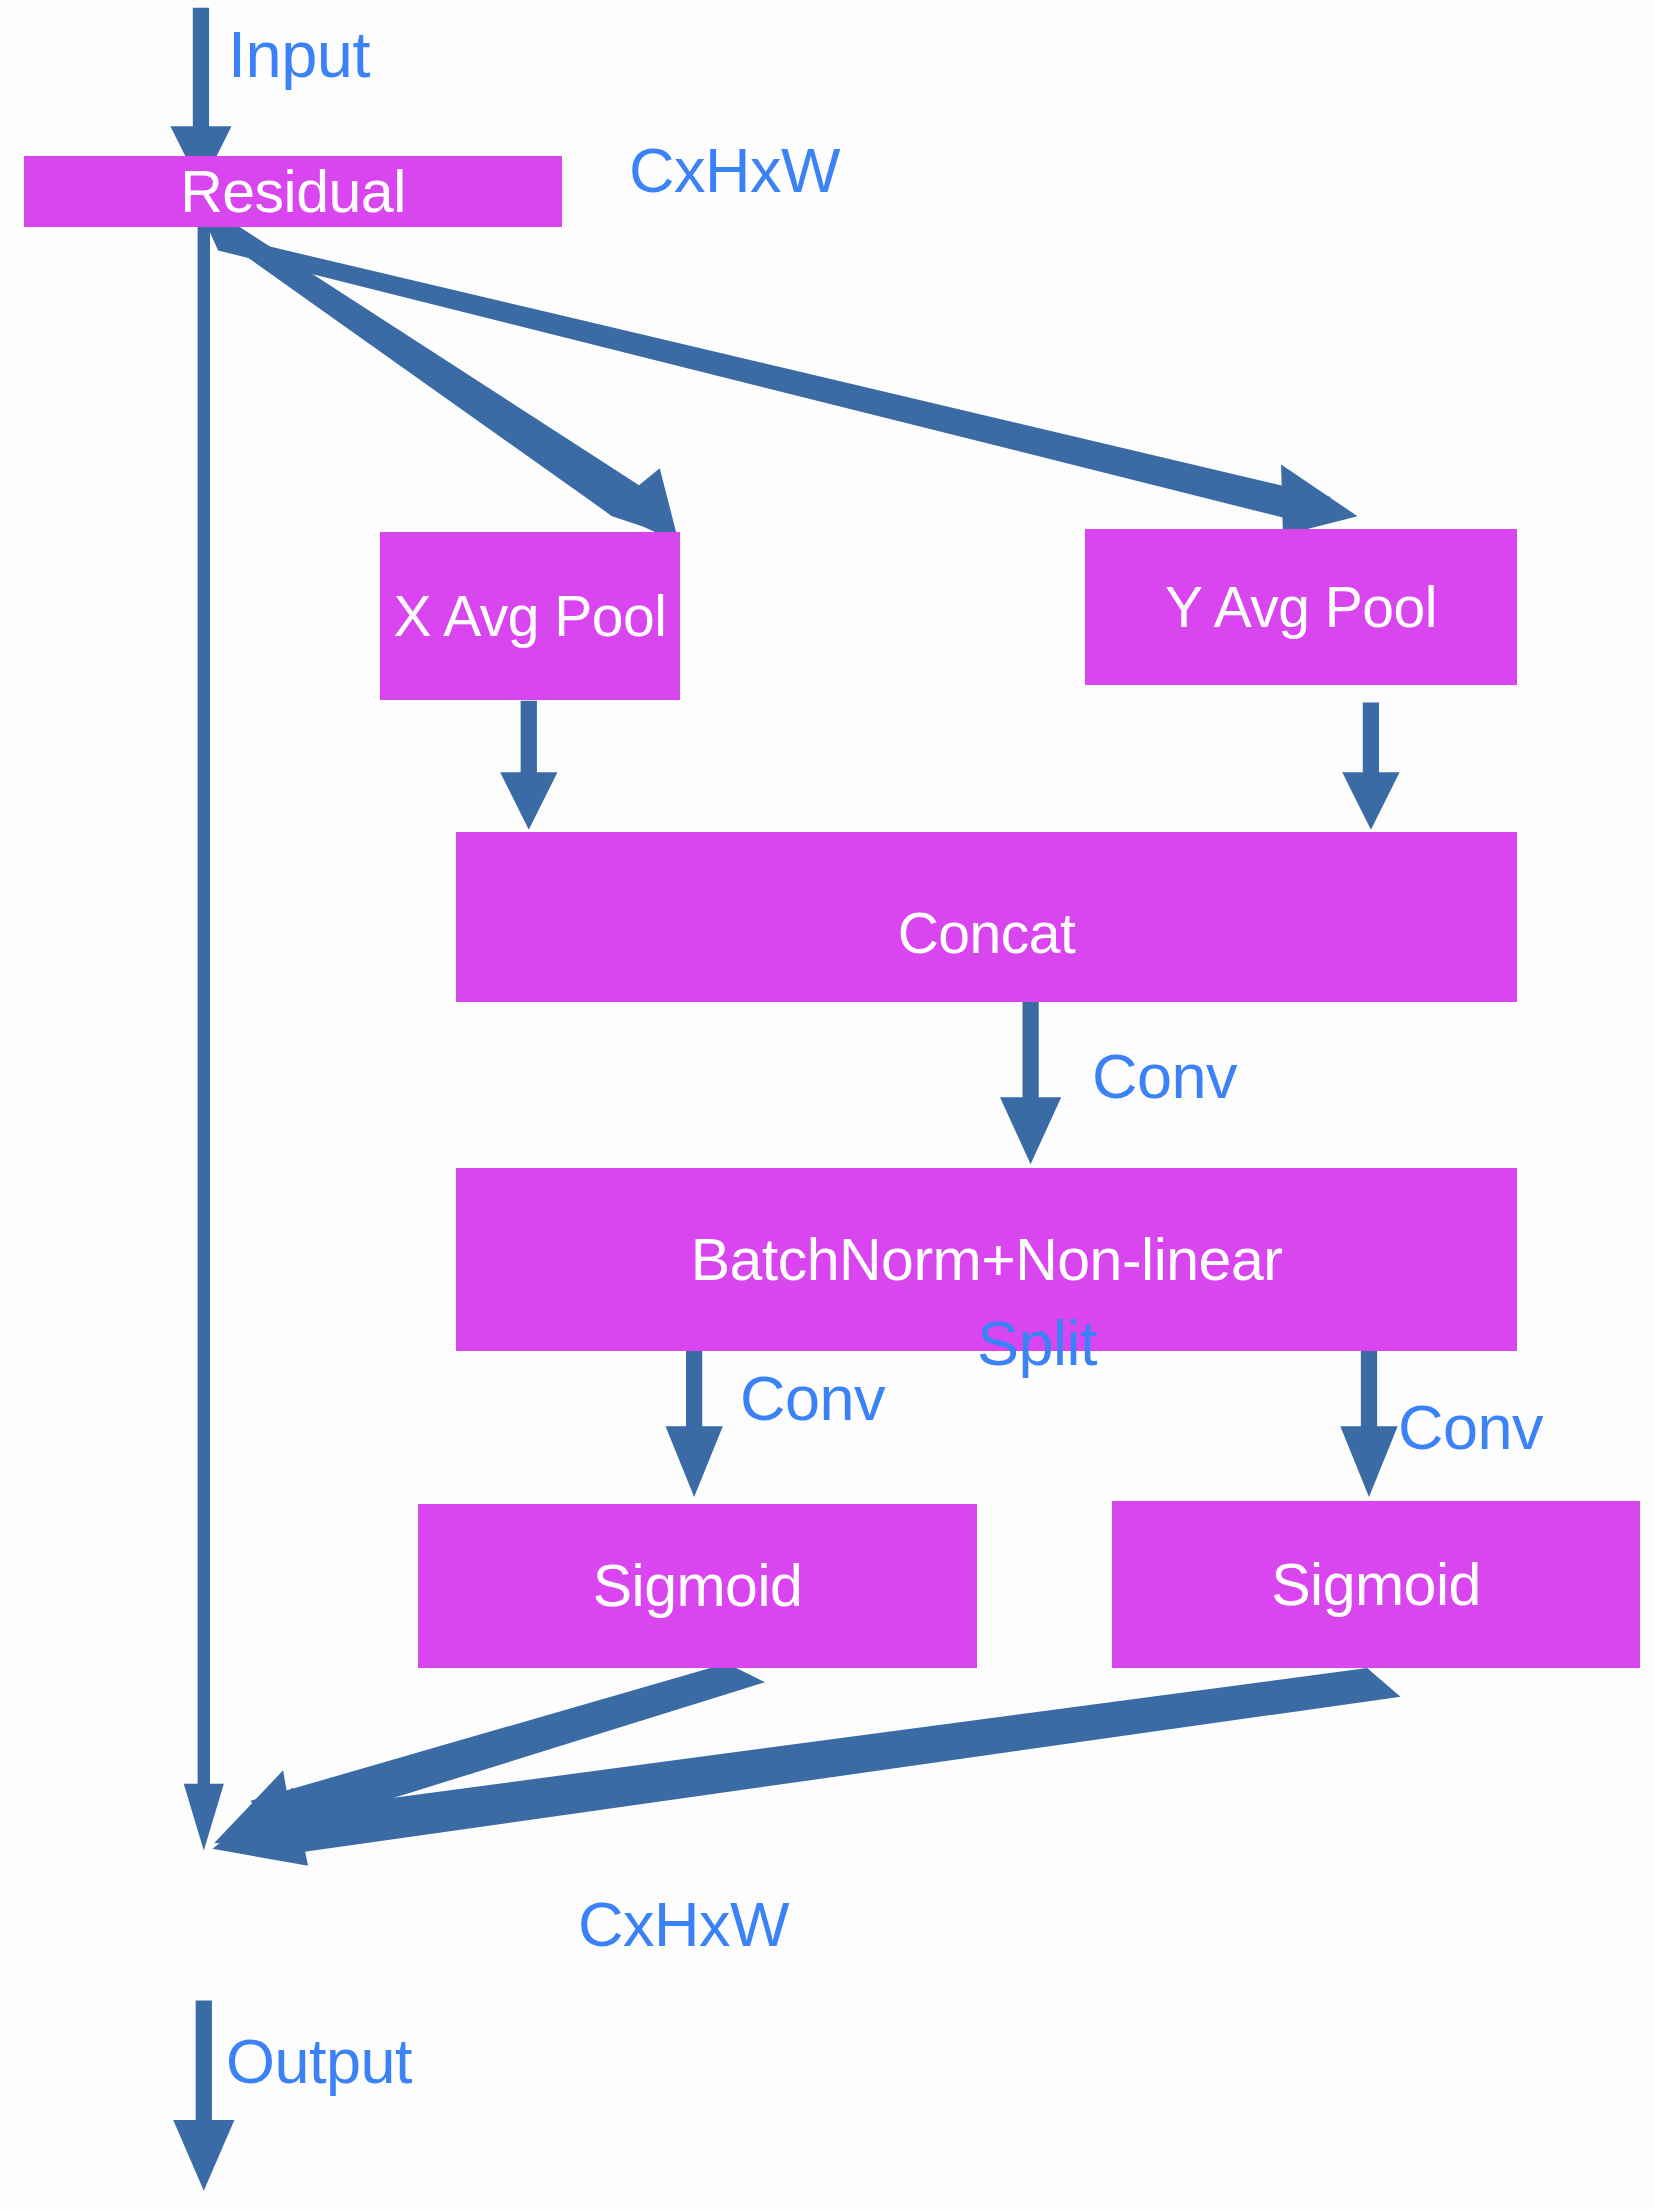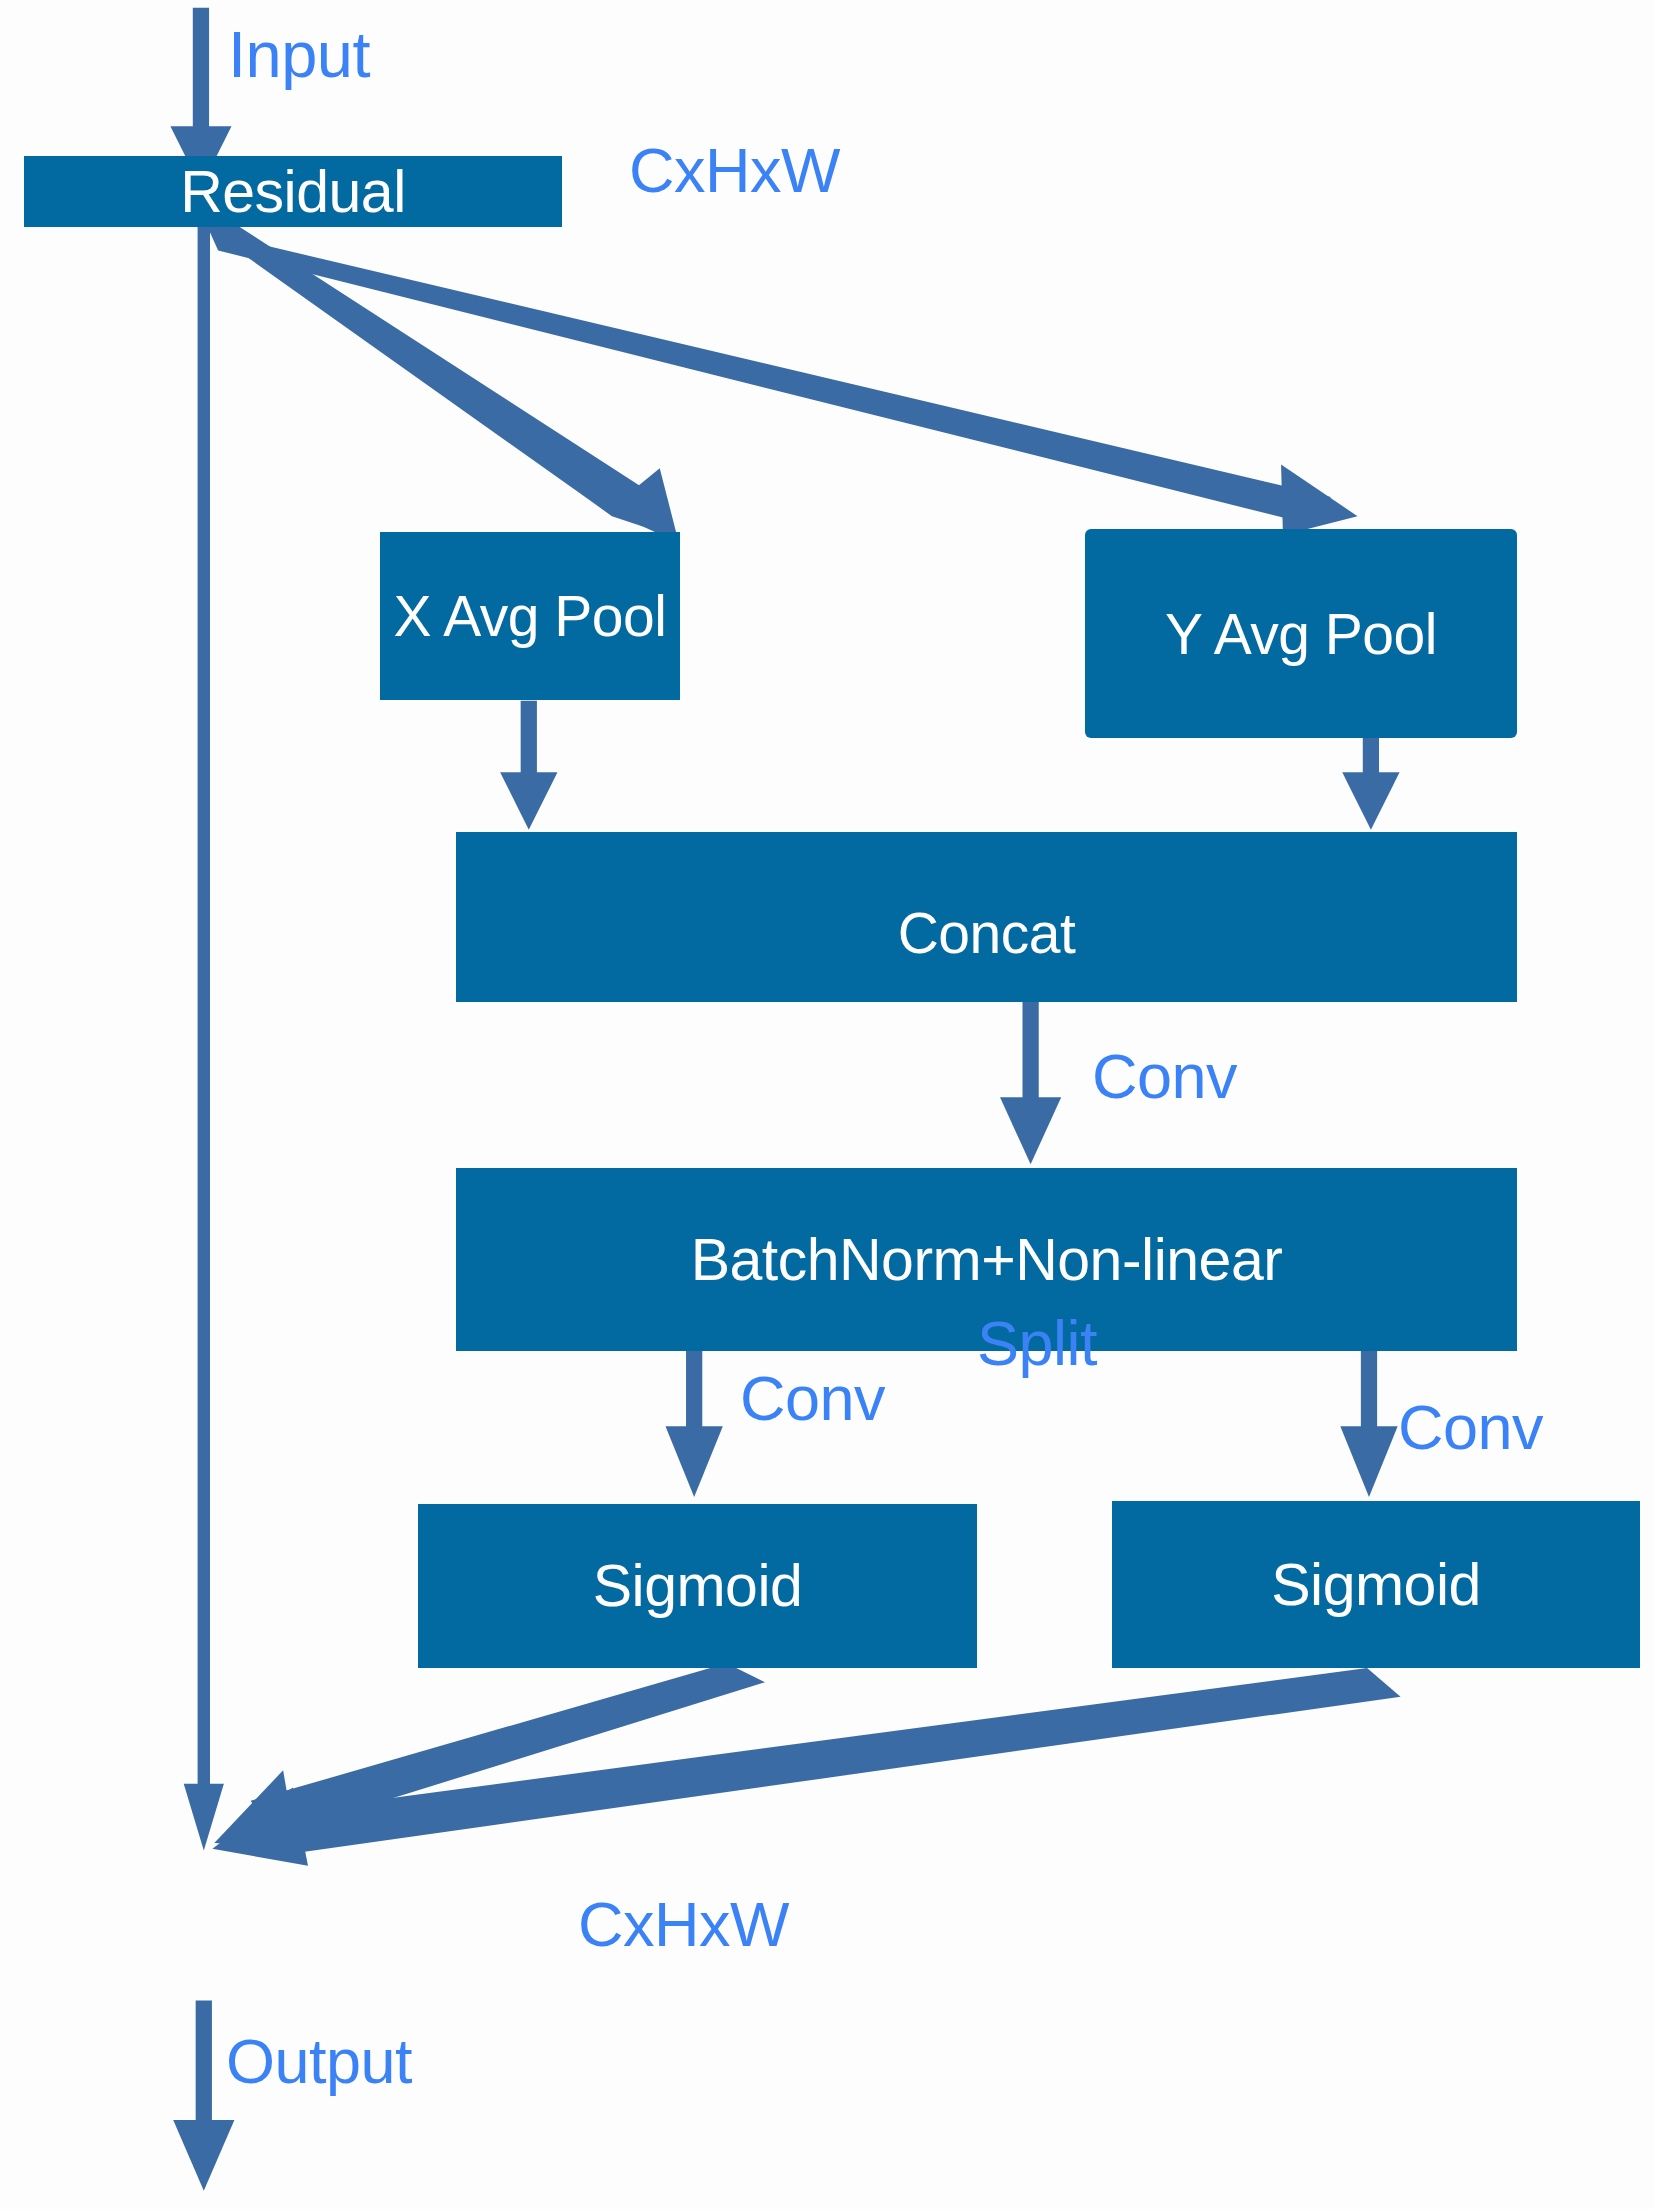--- a/index.html
+++ b/index.html
@@ -21,21 +21,21 @@
   }
   svg.layer {
     position: absolute;
     top: 0;
     left: 0;
     width: 1655px;
     height: 2209px;
   }
   .node-box {
     position: absolute;
-    background: #0369a1;
+    background: #d946ef;
     display: flex;
     align-items: center;
     justify-content: center;
     box-sizing: border-box;
   }
   .node-label {
     color: #ffffff;
     font-family: "Liberation Sans", sans-serif;
     font-weight: 400;
     white-space: nowrap;
@@ -123,21 +123,21 @@
   </svg>
 
   <div class="node-box" style="left:24px; top:156px; width:538px; height:71px;">
     <span class="node-label" style="font-size:59px;">Residual</span>
   </div>
 
   <div class="node-box" style="left:380px; top:532px; width:300px; height:168px;">
     <span class="node-label" style="font-size:57px;">X Avg Pool</span>
   </div>
 
-  <div class="node-box" style="left:1085px; top:529px; width:432px; height:209px;border-radius:6px;">
+  <div class="node-box" style="left:1085px; top:529px; width:432px; height:156px;">
     <span class="node-label" style="font-size:57px;">Y Avg Pool</span>
   </div>
 
   <div class="node-box" style="left:456px; top:832px; width:1061px; height:170px;">
     <span class="node-label" style="font-size:57px;margin-top:32px;">Concat</span>
   </div>
 
   <div class="node-box" style="left:456px; top:1168px; width:1061px; height:183px;">
     <span class="node-label" style="font-size:59px;">BatchNorm+Non-linear</span>
   </div>

